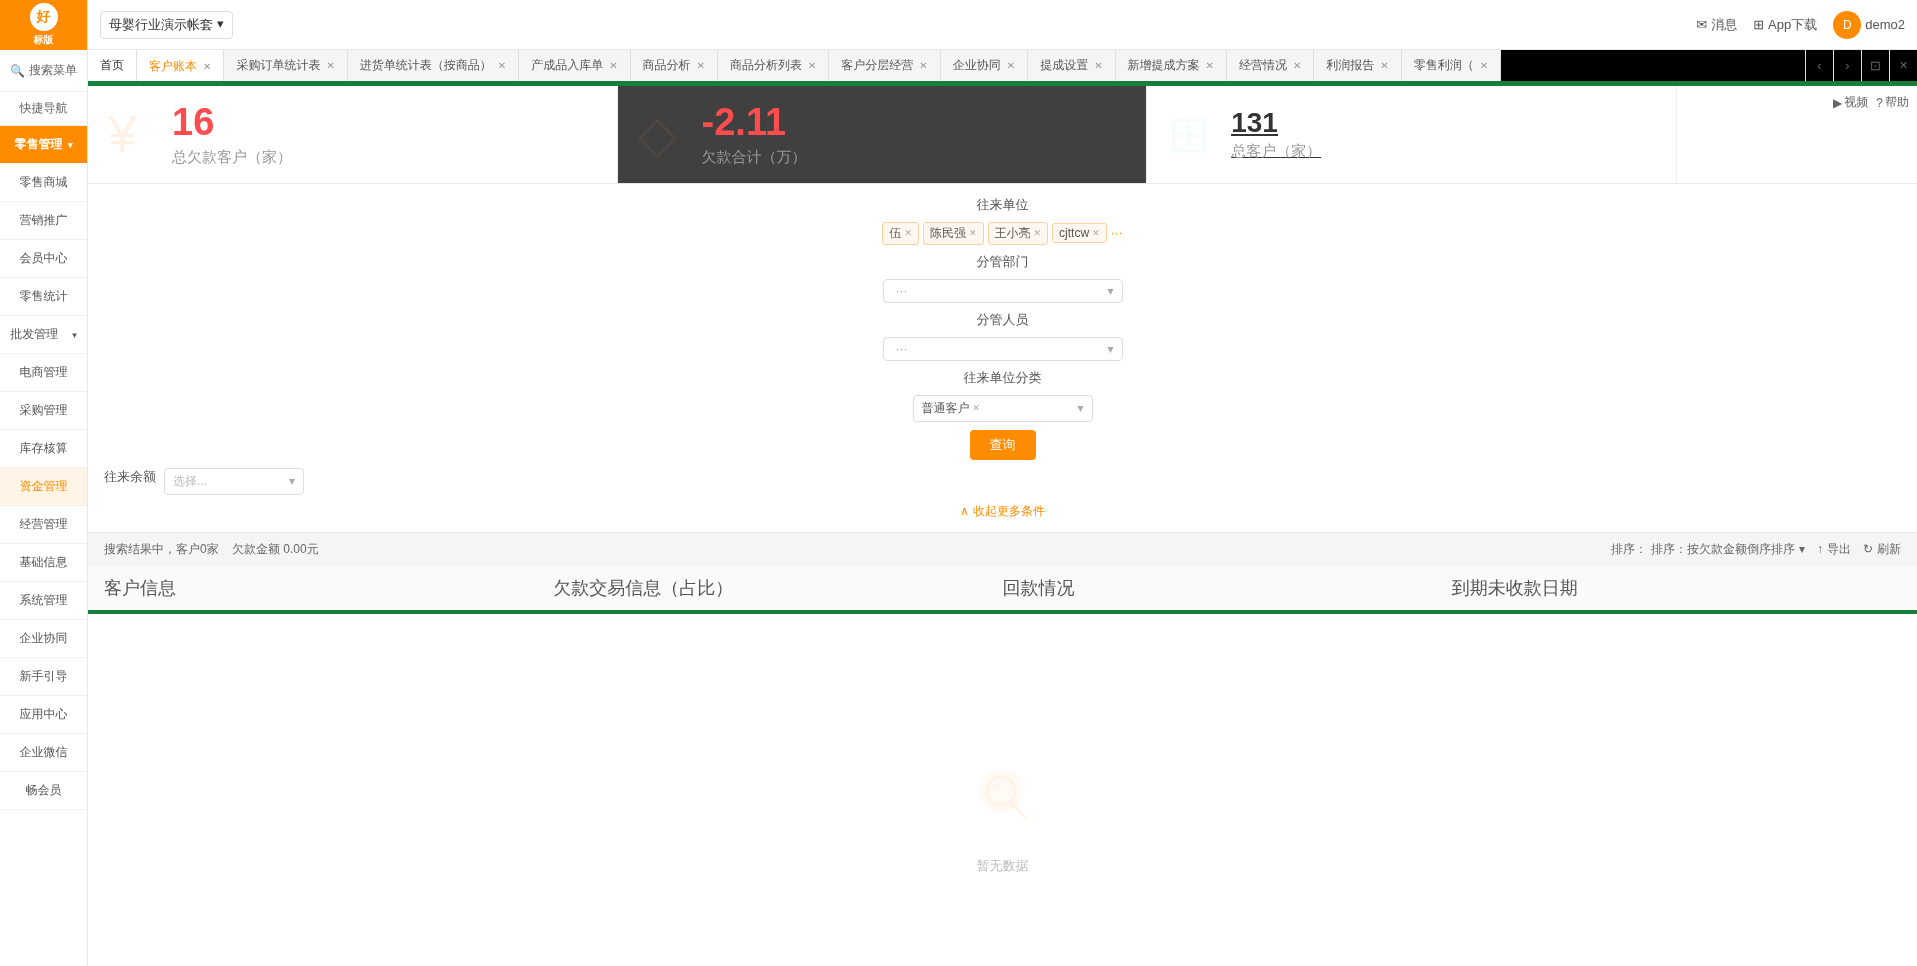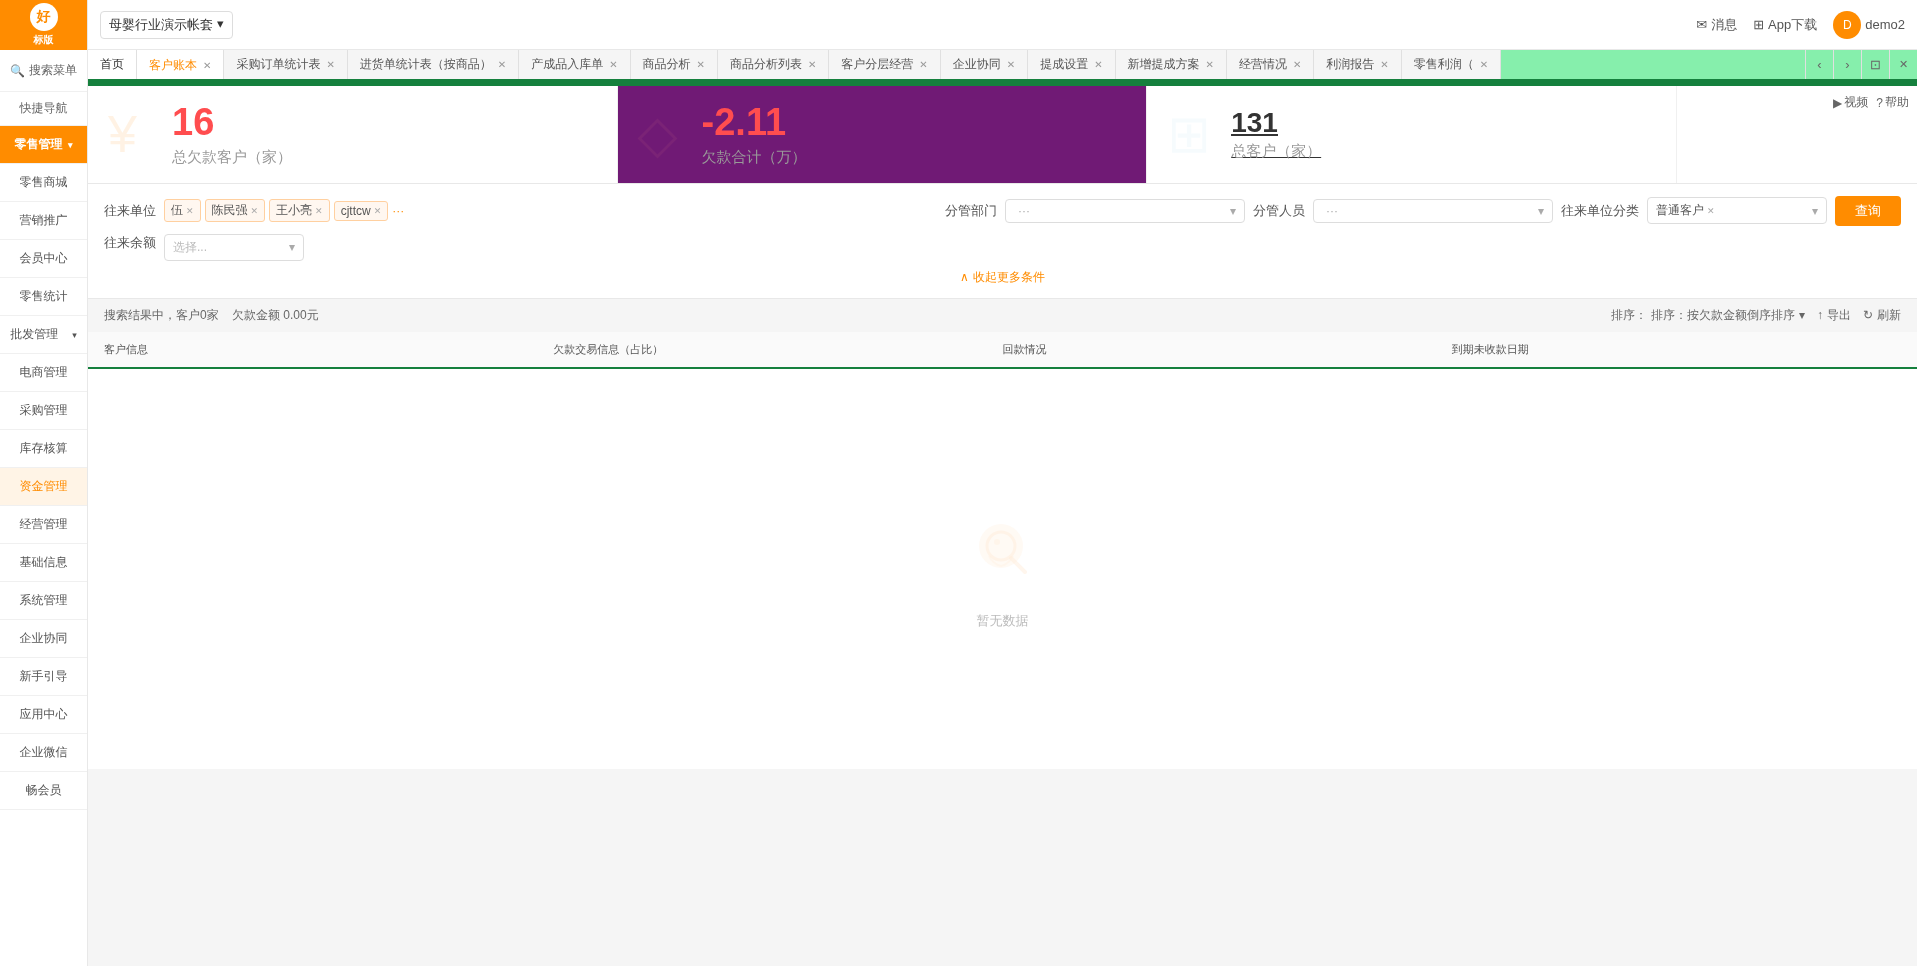--- a/index.html
+++ b/index.html
@@ -21,21 +21,21 @@
     .main { flex: 1; display: flex; flex-direction: column; overflow: hidden; }
 
     
     .topbar { height: 50px; background: #fff; border-bottom: 1px solid #e8e8e8; display: flex; align-items: center; padding: 0 12px; gap: 8px; flex-shrink: 0; }
     .topbar-dropdown { display: flex; align-items: flex-start; gap: 4px; font-size: 13px; color: #333; cursor: pointer; border: 1px solid #ddd; border-radius: 4px; padding: 4px 8px; }
     .topbar-right { margin-left: auto; display: flex; align-items: center; gap: 16px; font-size: 13px; color: #555; }
     .topbar-right-item { display: flex; align-items: center; gap: 4px; cursor: pointer; }
     .avatar { width: 28px; height: 28px; border-radius: 50%; background: #ff8c00; display: flex; align-items: center; justify-content: center; color: #fff; font-size: 12px; }
 
     
-    .tabbar { height: 36px; background: #86efac; border-bottom: 7px solid #15803d; display: flex; align-items: center; flex-shrink: 0; overflow: hidden; }
+    .tabbar { height: 36px; background: #000000; border-bottom: 5px solid #15803d; display: flex; align-items: center; flex-shrink: 0; overflow: hidden; }
     .tab { height: 36px; padding: 0 12px; display: flex; align-items: center; gap: 4px; font-size: 12px; color: #555; cursor: pointer; border-right: 1px solid #e0e0e0; white-space: nowrap; background: #f5f5f5; flex-shrink: 0; }
     .tab.active { background: #fff; color: #ff8c00; border-top: 2px solid #ff8c00; }
     .tab:first-child { background: #fff; color: #333; }
     .tab-close { color: #999; font-size: 10px; cursor: pointer; margin-left: 2px; }
     .tabbar-arrows { display: flex; align-items: center; margin-left: auto; flex-shrink: 0; }
     .tabbar-arrow { width: 28px; height: 36px; display: flex; align-items: center; justify-content: center; cursor: pointer; color: #666; border-left: 1px solid #e0e0e0; }
 
     
     .content { flex: 1; overflow: auto; background: #f5f5f5; }
 
@@ -44,21 +44,21 @@
     .stat-card { flex: 1; padding: 16px 24px; display: flex; flex-direction: column; align-items: flex-start; justify-content: center; border-right: 1px solid #f0f0f0; position: relative; }
     .stat-number { font-size: 38px; font-weight: bold; color: #ff4d4f; line-height: 1.1; }
     .stat-number.negative { color: #ff4d4f; }
     .stat-number.large { color: #333; text-decoration: underline; font-size: 28px; }
     .stat-label { font-size: 15px; color: #999; margin-top: 4px; }
     .topright-actions { position: absolute; top: 8px; right: 8px; display: flex; gap: 8px; font-size: 12px; color: #666; }
     .topright-actions span { cursor: pointer; display: flex; align-items: center; gap: 2px; }
 
     
     .filter-area { background: #fff; padding: 12px 16px; border-bottom: 1px solid #e8e8e8; flex-shrink: 0; }
-    .filter-row { display: flex; align-items: center; gap: 8px; flex-wrap: wrap; margin-bottom: 8px; }
+    .filter-row { display: flex; align-items: center; gap: 8px; flex-wrap: wrap; margin-bottom: 8px; flex-direction: column; }
     .filter-label { font-size: 13px; color: #555; white-space: nowrap; }
     .filter-tags { display: flex; align-items: center; gap: 4px; flex-wrap: wrap; flex: 1; }
     .filter-tag { display: flex; align-items: center; gap: 3px; background: #fff7f0; border: 1px solid #ffd0a0; border-radius: 3px; padding: 2px 6px; font-size: 12px; color: #555; }
     .filter-tag-close { color: #aaa; cursor: pointer; font-size: 10px; }
     .filter-tag-more { color: #ff8c00; cursor: pointer; font-size: 12px; }
     .filter-select { border: 1px solid #ddd; border-radius: 4px; padding: 4px 8px; font-size: 12px; color: #555; cursor: pointer; display: flex; align-items: center; gap: 4px; min-width: 180px; }
     .filter-select-wide { min-width: 240px; }
     .filter-select-arrow { margin-left: auto; color: #aaa; }
     .filter-dots { color: #aaa; cursor: pointer; }
     .filter-toggle { display: flex; align-items: center; gap: 4px; font-size: 12px; color: #ff8c00; cursor: pointer; }
@@ -66,21 +66,21 @@
     .filter-row2 { display: flex; align-items: flex-start; gap: 8px; }
 
     
     .result-info { background: #f5f5f5; padding: 8px 16px; display: flex; align-items: center; justify-content: space-between; font-size: 12px; color: #666; flex-shrink: 0; }
     .result-actions { display: flex; align-items: center; gap: 12px; }
     .result-action { display: flex; align-items: center; gap: 4px; cursor: pointer; color: #666; }
     .result-sort { display: flex; align-items: center; gap: 4px; cursor: pointer; }
 
     
     .table-wrapper { background: #fff; flex: 1; }
-    .table-header { display: grid; grid-template-columns: 1fr 1fr 1fr 1fr; border-bottom: 2px solid #15803d; padding: 10px 16px; background: #fafafa; font-size: 11px; font-weight: 500; color: #555; }
+    .table-header { display: grid; grid-template-columns: 1fr 1fr 1fr 1fr; border-bottom: 4px solid #15803d; padding: 10px 16px; background: #fafafa; font-size: 18px; font-weight: 500; color: #555; }
     .table-body { min-height: 400px; display: flex; flex-direction: column; align-items: center; justify-content: center; padding: 60px 0; }
     .empty-text { color: #bbb; font-size: 13px; }
     .icon-close-sm { font-size: 9px; color: #aaa; cursor: pointer; }
     .icon-close-sm::before { content: "✕"; }
   </style>
 </head>
 <body>
 
 <div class="sidebar">
   <div class="sidebar-logo">
@@ -247,21 +247,21 @@
     <div class="stats-bar">
 
       <div class="stat-card" style="flex:2; background:#fff;">
         <div style="position:absolute;left:20px;top:50%;transform:translateY(-50%);opacity:0.1;font-size:52px;color:#ff8c00;">¥</div>
         <div style="padding-left:60px;">
           <div class="stat-number">16</div>
           <div class="stat-label">总欠款客户（家）</div>
         </div>
       </div>
 
-      <div class="stat-card" style="flex:2; background:#701a75;">
+      <div class="stat-card" style="flex:2; background:#404040;">
         <div style="position:absolute;left:20px;top:50%;transform:translateY(-50%);opacity:0.08;font-size:52px;color:#e88;">◇</div>
         <div style="padding-left:60px;">
           <div class="stat-number negative">-2.11</div>
           <div class="stat-label">欠款合计（万）</div>
         </div>
       </div>
 
       <div class="stat-card" style="flex:2; background:#fff;text-decoration:underline;">
         <div style="position:absolute;left:20px;top:50%;transform:translateY(-50%);opacity:0.07;font-size:52px;color:#87ceeb;">⊞</div>
         <div style="padding-left:60px;">

